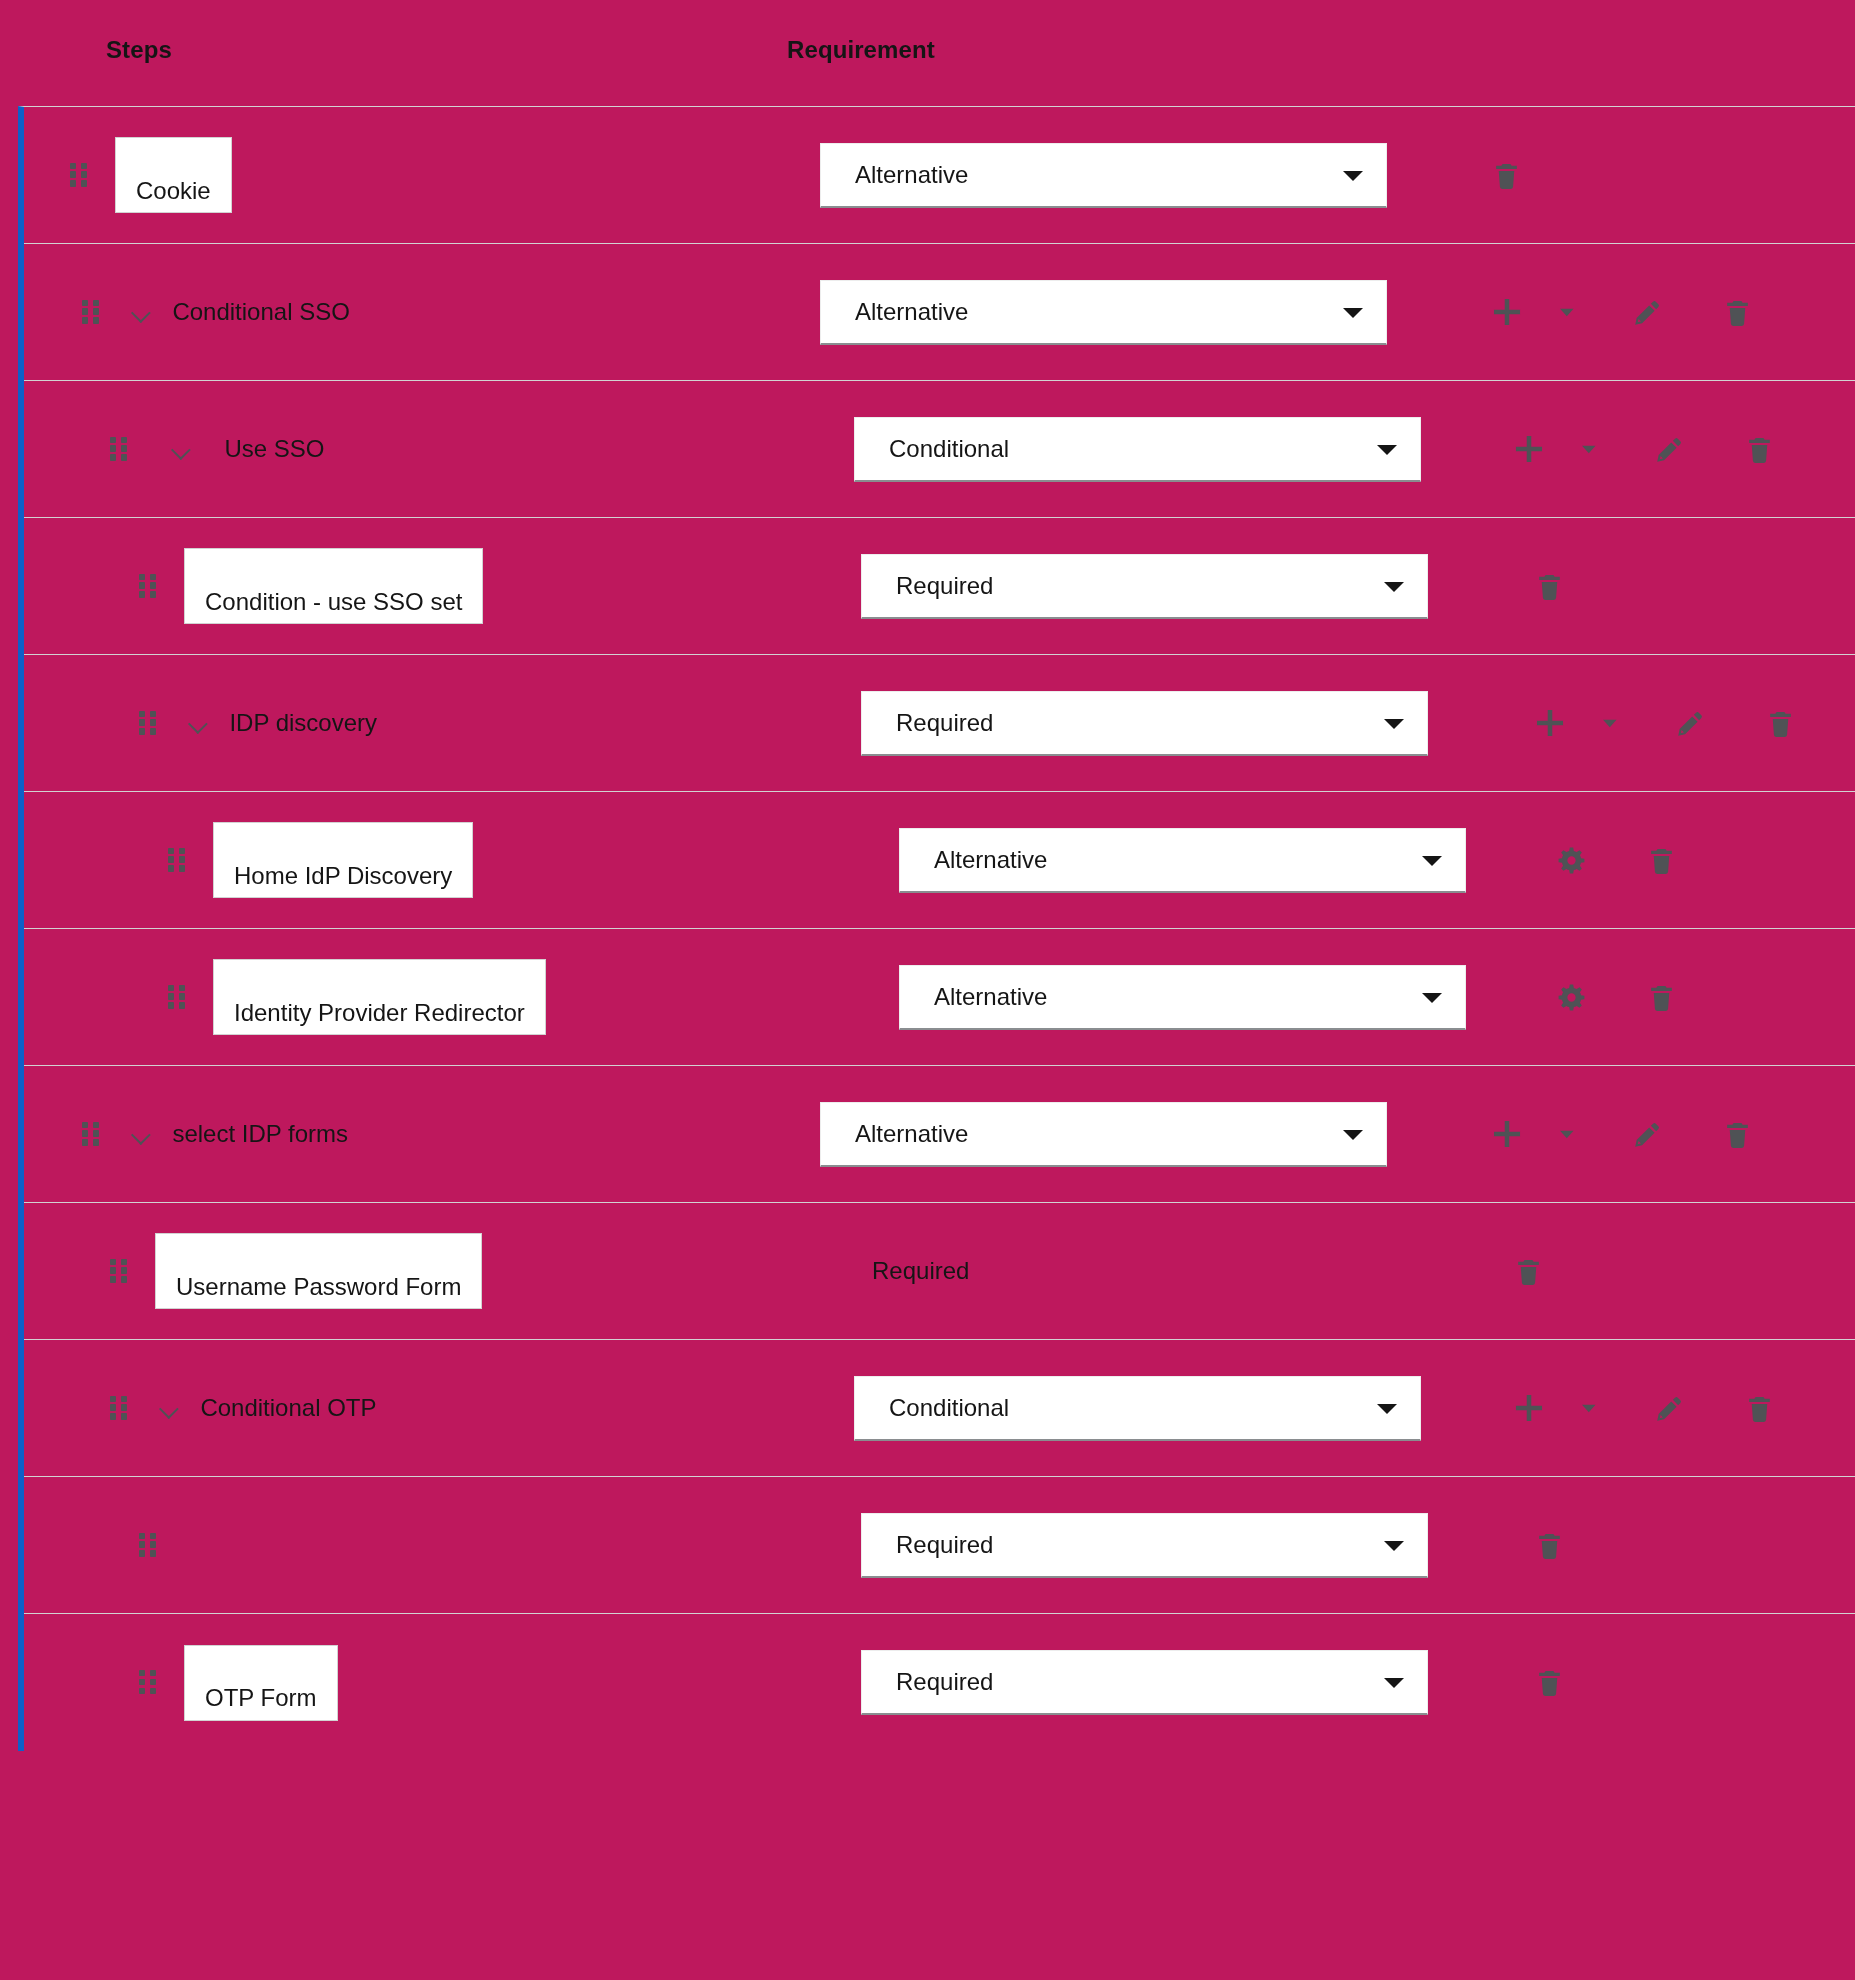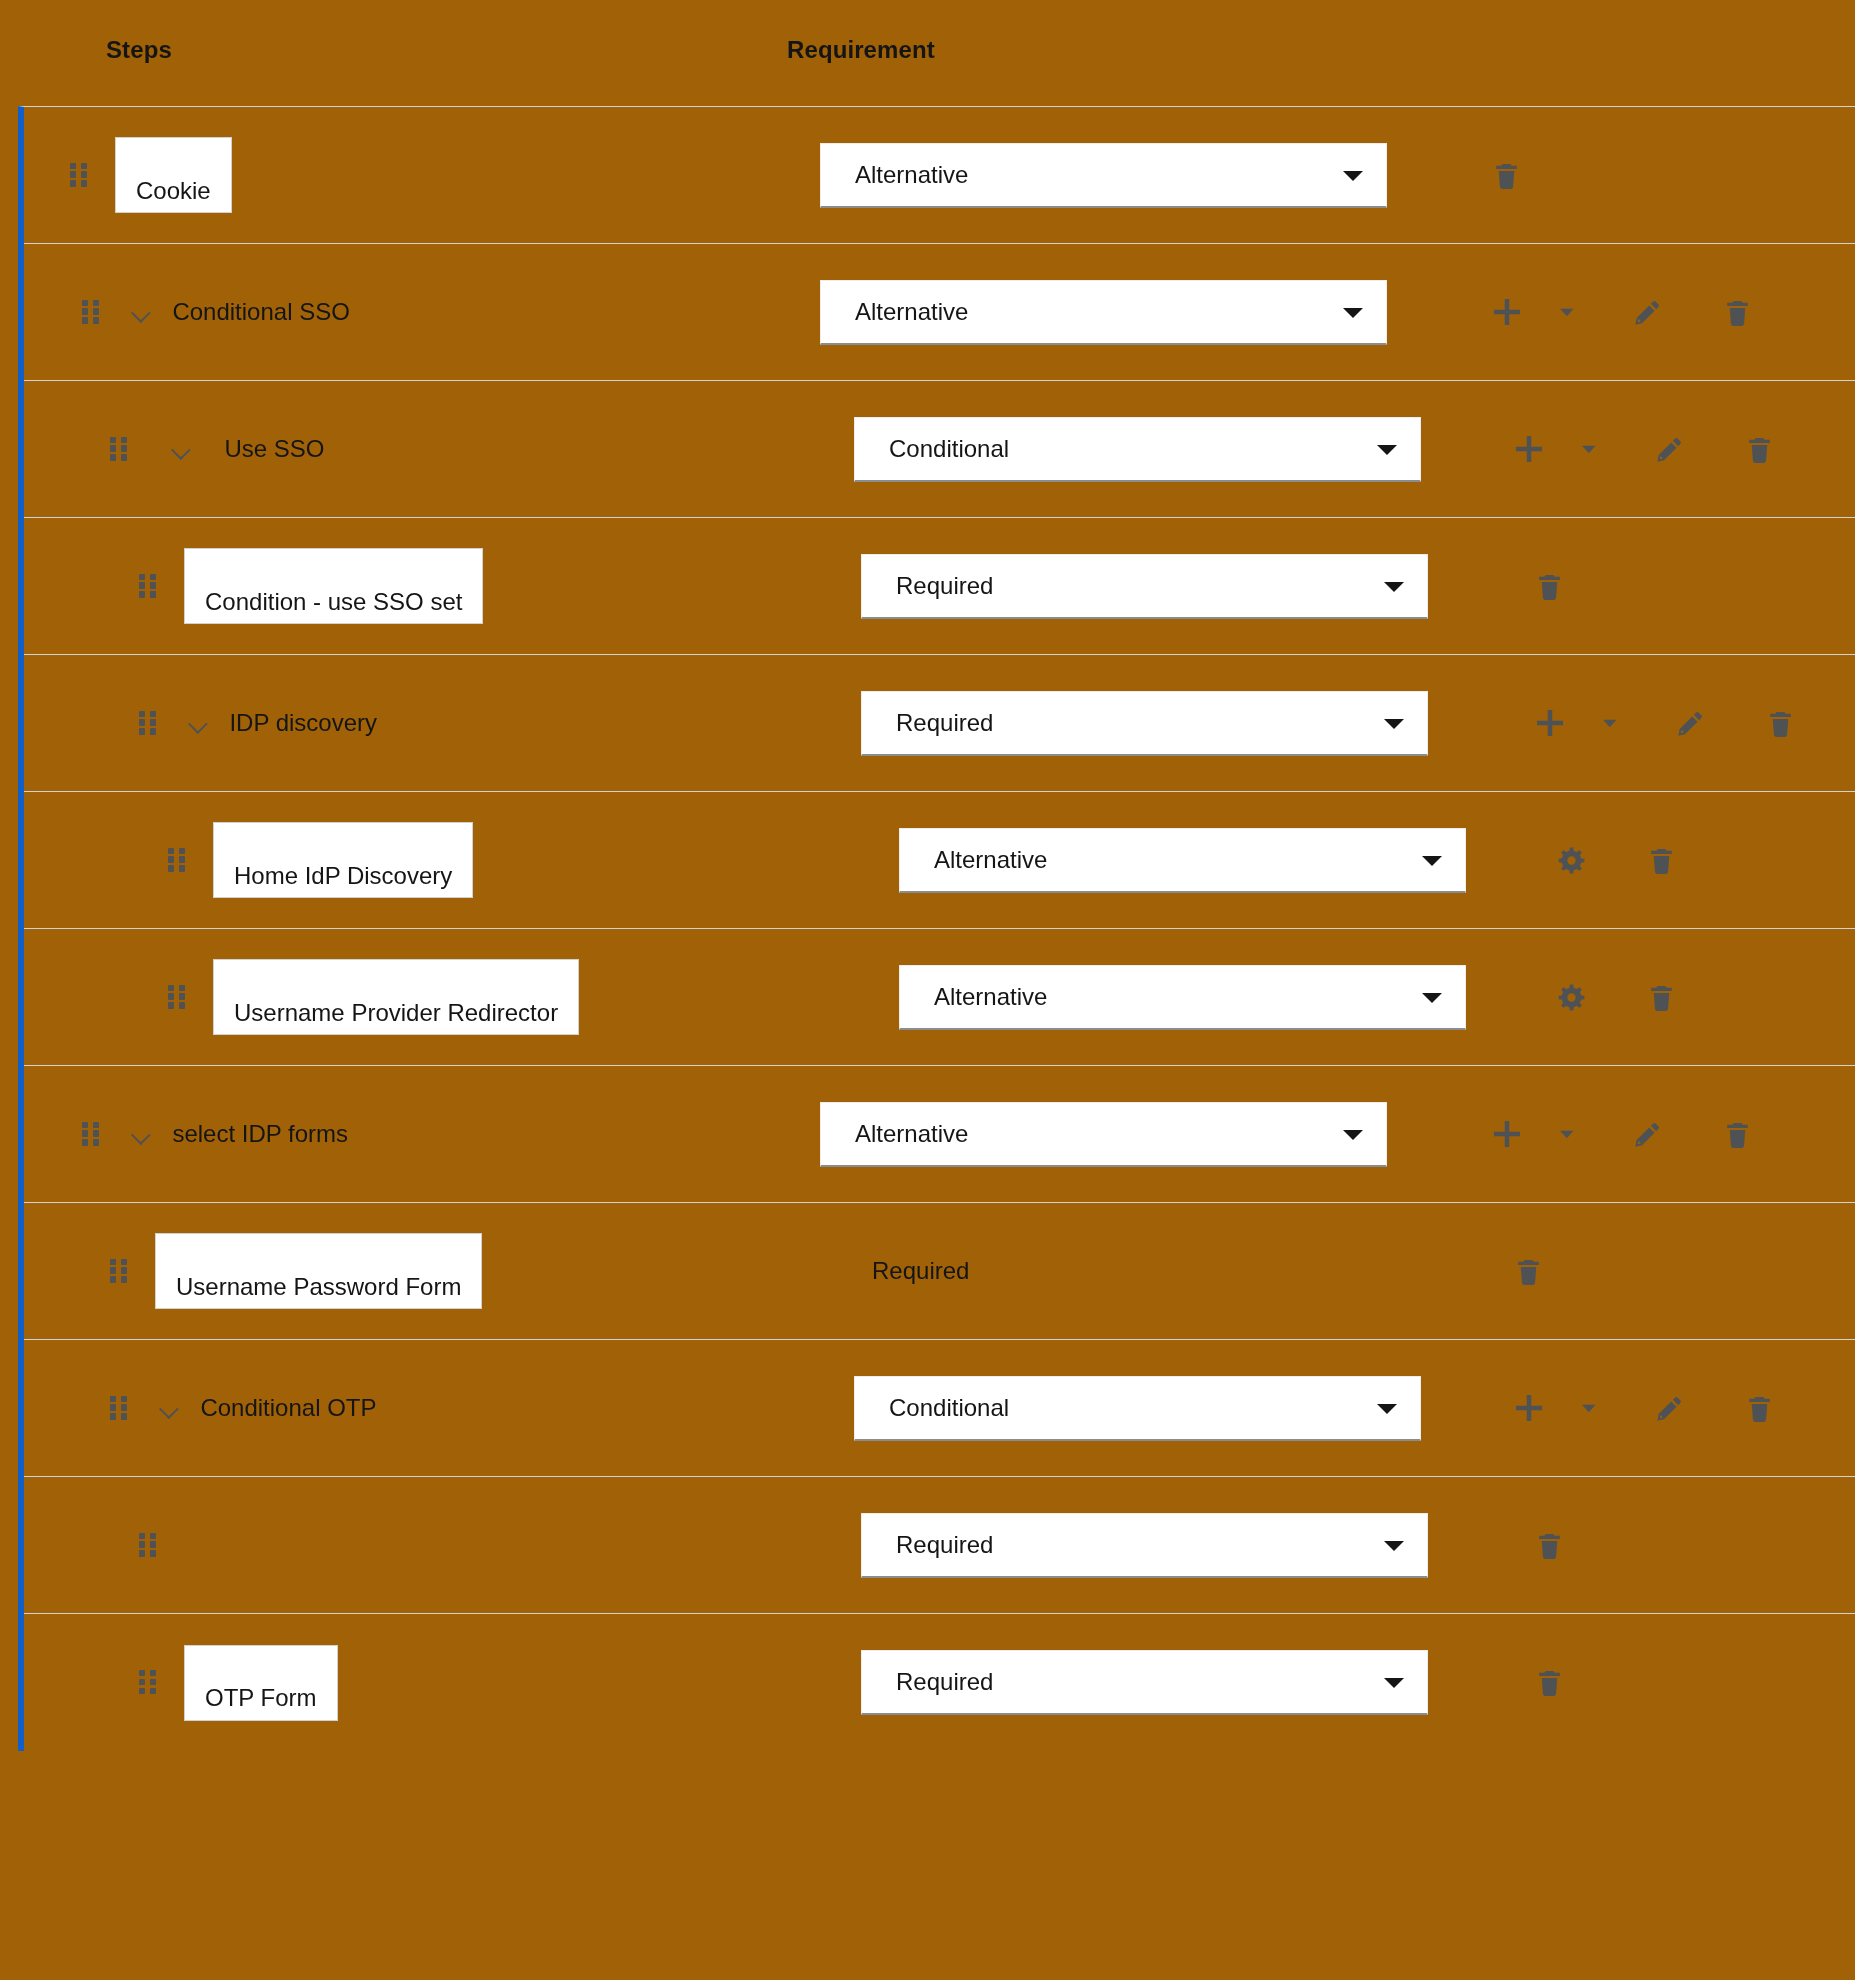--- a/index.html
+++ b/index.html
@@ -6,21 +6,21 @@
   html, body {
     margin: 0; padding: 0;
     background: #ffffff;
     font-family: "Liberation Sans", "DejaVu Sans", sans-serif;
     color: #151515;
   }
   #page {
     width: 1856px;
     height: 1980px;
     position: relative;
-    background: #a16207;
+    background: #be185d;
     overflow: hidden;
   }
 
   
   .table-head {
     position: relative;
     height: 106px;
   }
   .th {
     position: absolute;
@@ -405,21 +405,21 @@
       <div class="row">
         <div class="steps-cell" style="left: 144px;">
           <div class="drag-handle">
             <i></i>
             <i></i>
             <i></i>
             <i></i>
             <i></i>
             <i></i>
           </div>
-          <div class="step-box">Username Provider Redirector</div>
+          <div class="step-box">Identity Provider Redirector</div>
         </div>
         <div class="req-cell" style="left: 875px;">
           <div class="select">
             <span>Alternative</span>
             <span class="caret"></span>
           </div>
         </div>
         <div class="actions" style="left: 1523px;">
           <div class="icon-btn">
             <svg width="31" height="31" viewBox="0 0 24 24">

